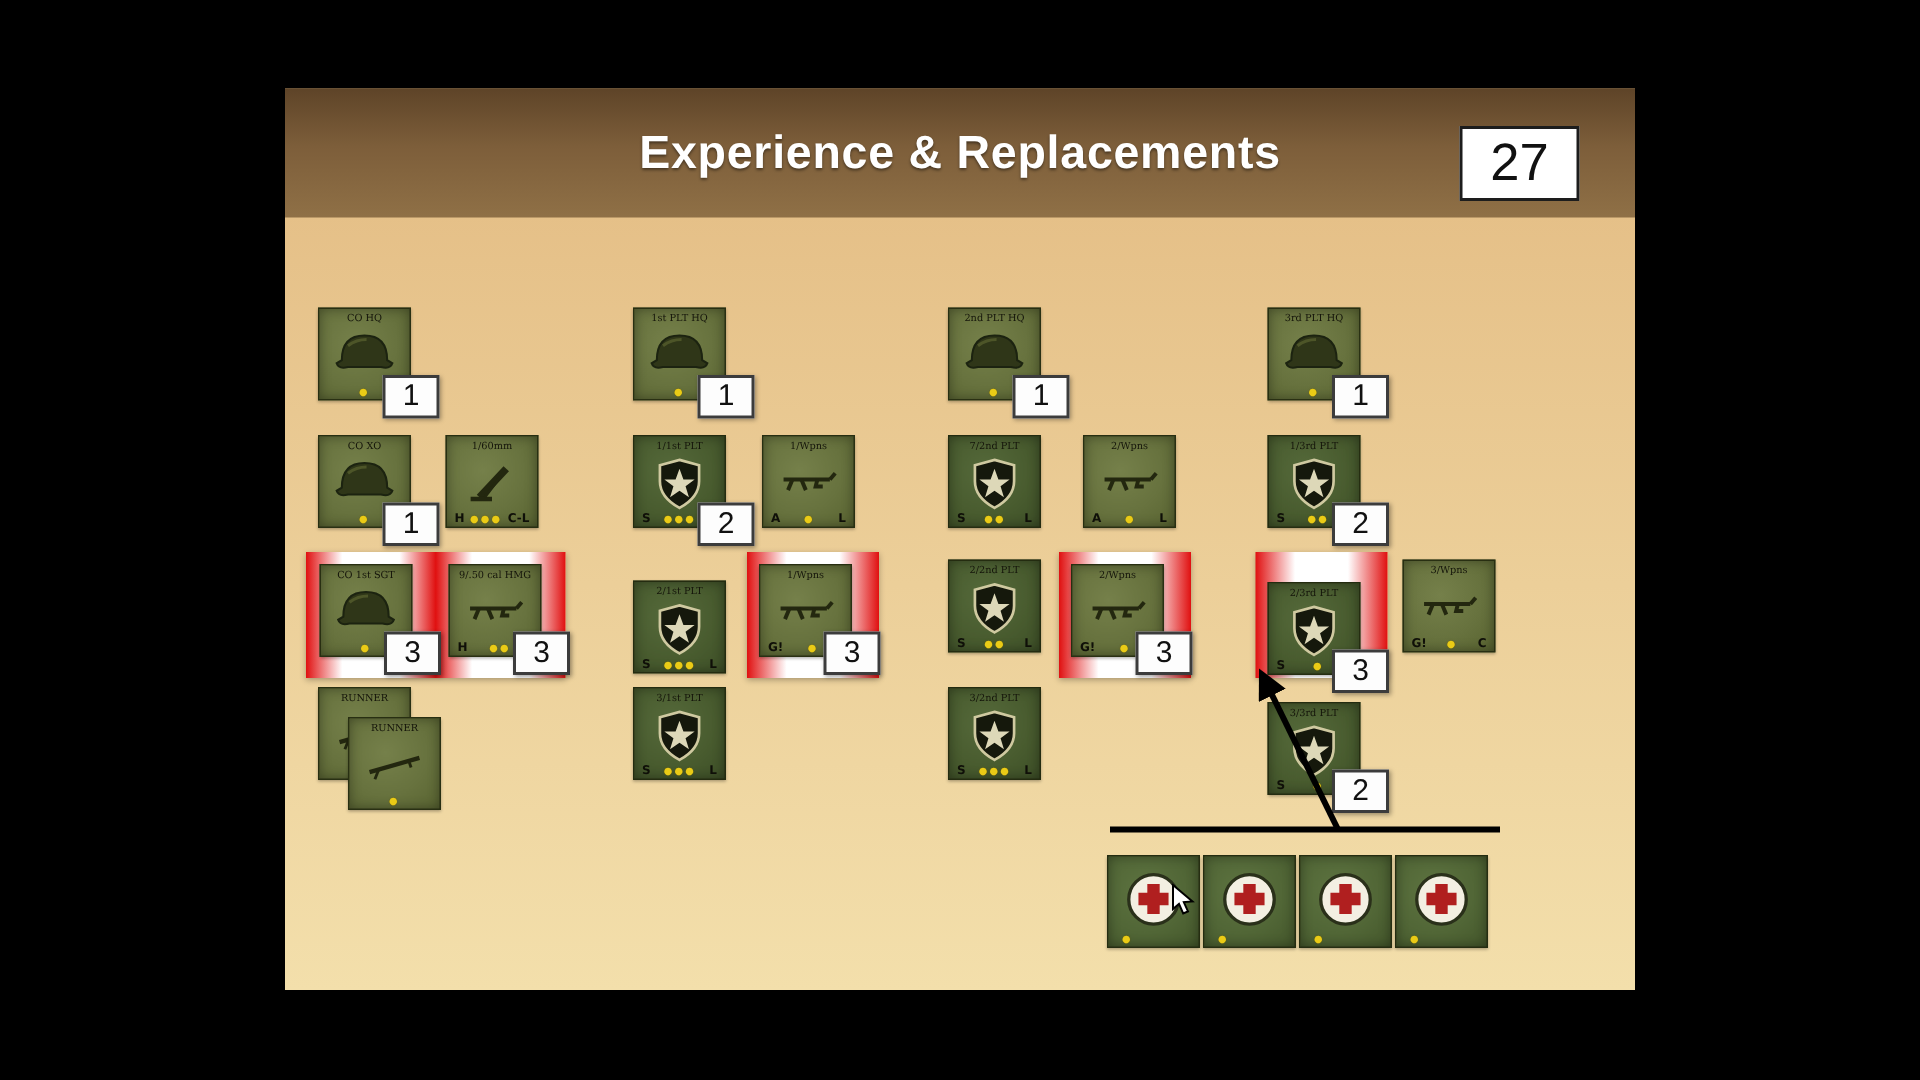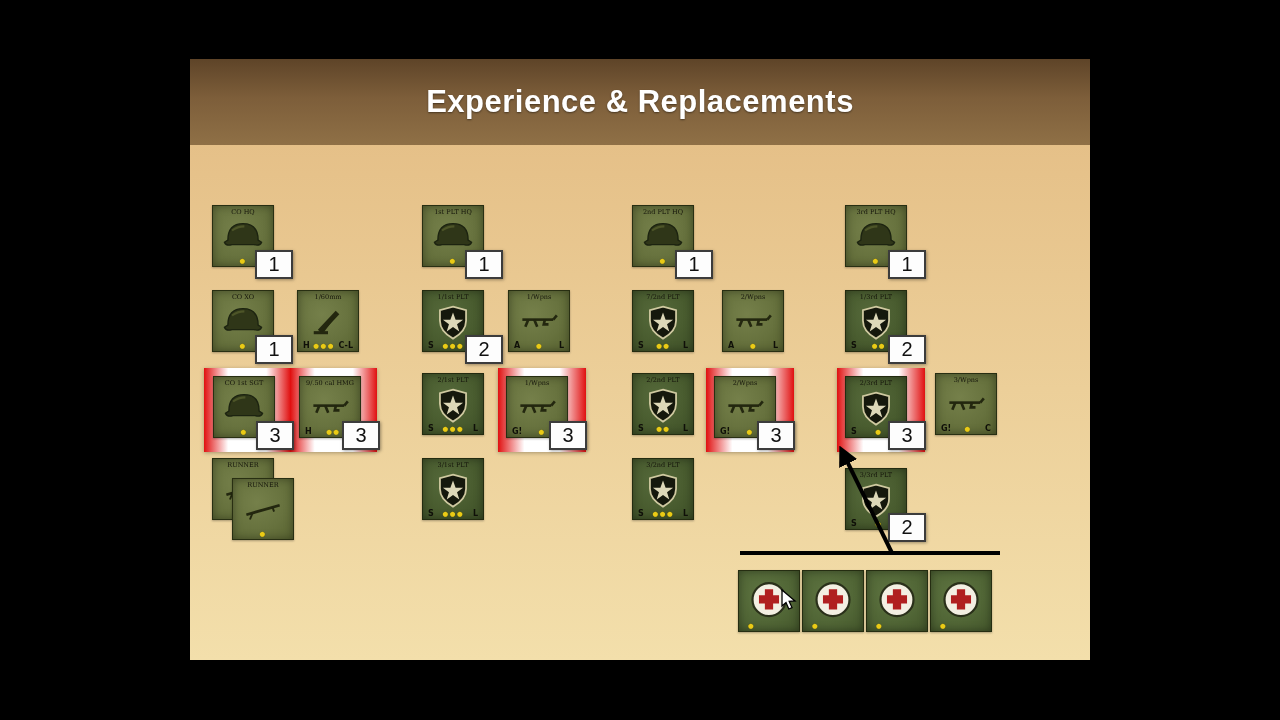--- a/index.html
+++ b/index.html
@@ -80,20 +80,21 @@
     </symbol>
   </defs>
 </svg>
 
 <div class="stage">
   <div class="slide">
 
     <div class="hdr">
       <div class="hdr-title">Experience &amp; Replacements</div>
     </div>
+    <div class="numbox">27</div>
 
     <div class="counter olive" style="left:22px;top:146px">
       <div class="c-title">CO HQ</div>
       <svg class="c-icon big" viewBox="0 0 32 32">
           <use href="#sym-helmet"></use>
         </svg>
       <div class="c-stats">
           <span></span>
           <span class="dots">●</span>
           <span></span>
@@ -207,21 +208,21 @@
       <svg class="c-icon" viewBox="0 0 32 32">
           <use href="#sym-mg"></use>
         </svg>
       <div class="c-stats">
           <span>A</span>
           <span class="dots">●</span>
           <span>L</span>
         </div>
     </div>
 
-    <div class="counter green" style="left:232px;top:314px">
+    <div class="counter green" style="left:232px;top:328px">
       <div class="c-title">2/1st PLT</div>
       <svg class="c-icon" viewBox="0 0 32 32">
           <use href="#sym-shield"></use>
         </svg>
       <div class="c-stats">
           <span>S</span>
           <span class="dots">●●●</span>
           <span>L</span>
         </div>
     </div>
@@ -349,21 +350,21 @@
         </svg>
       <div class="c-stats">
           <span>S</span>
           <span class="dots">●●</span>
           <span></span>
         </div>
       <div class="badge">2</div>
     </div>
 
     <div class="hl hl-single" style="left:647px;top:309px">
-      <div class="counter green" style="left:8px;top:8px">
+      <div class="counter green" style="left:8px;top:20px">
         <div class="c-title">2/3rd PLT</div>
         <svg class="c-icon" viewBox="0 0 32 32">
             <use href="#sym-shield"></use>
           </svg>
         <div class="c-stats">
             <span>S</span>
             <span class="dots">●</span>
             <span></span>
           </div>
         <div class="badge">3</div>

